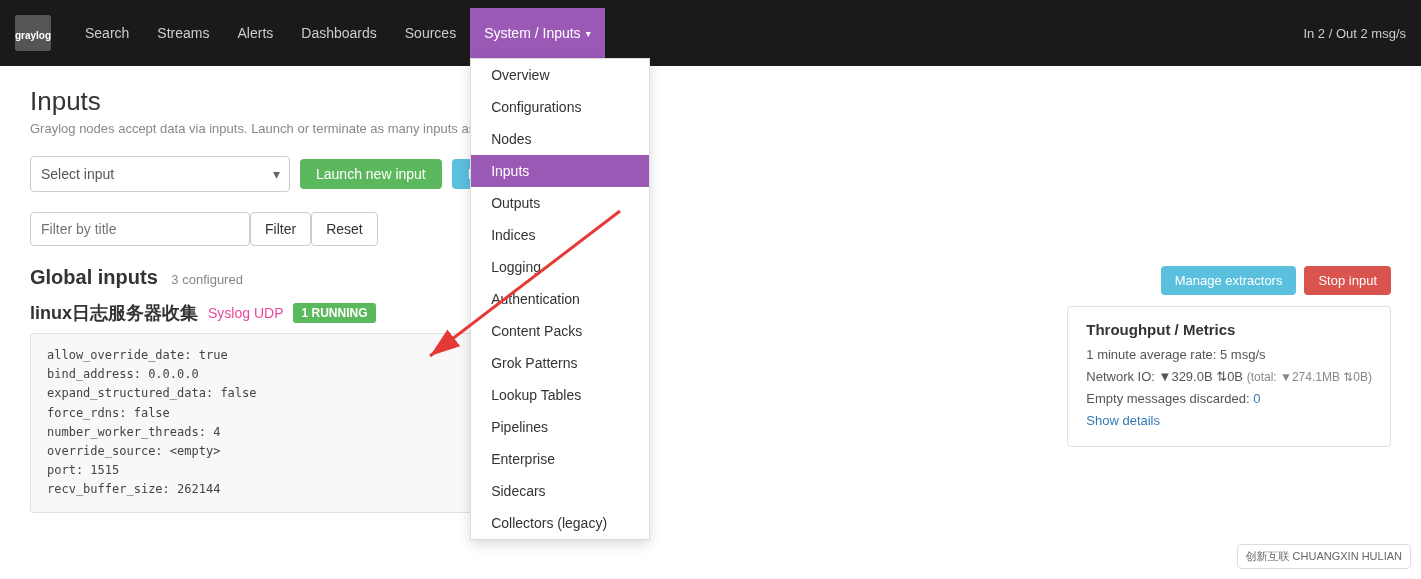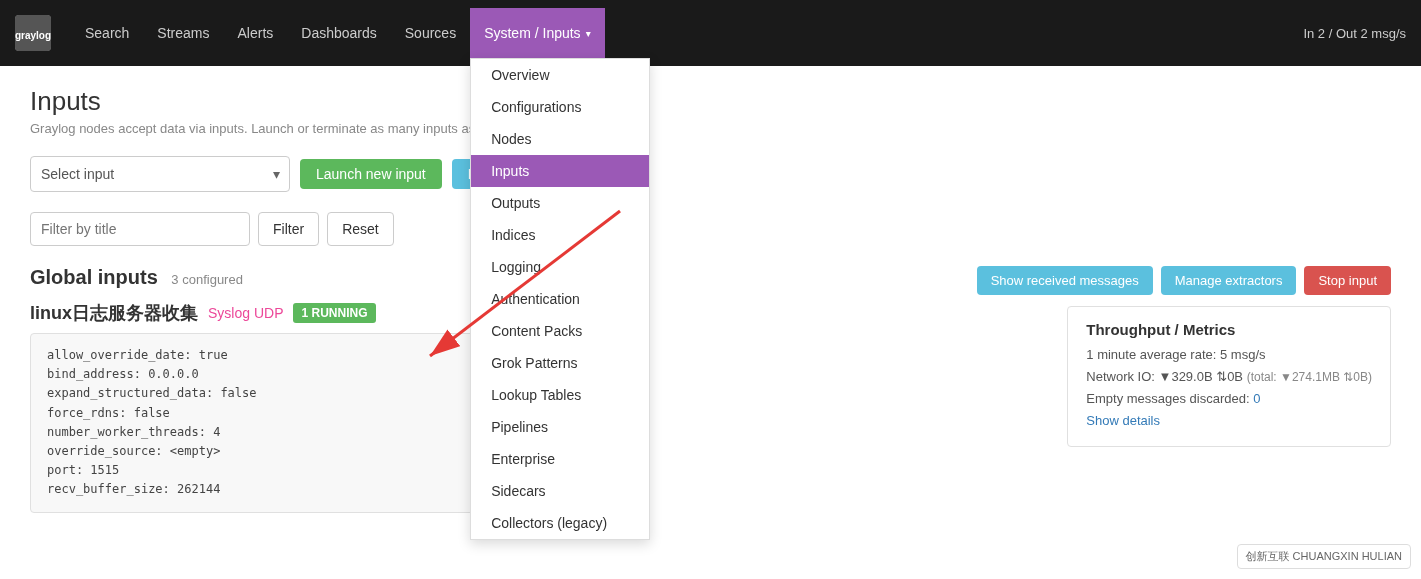--- a/index.html
+++ b/index.html
@@ -150,21 +150,20 @@
       border-radius: 4px;
       padding: 7px 16px;
       font-size: 14px;
       cursor: pointer;
     }
 
     
     .filter-row {
       display: flex;
       align-items: center;
-      gap: 8px;
       margin-bottom: 20px;
     }
     .filter-input {
       width: 220px;
       height: 34px;
       border: 1px solid #ccc;
       border-radius: 4px;
       padding: 0 10px;
       font-size: 14px;
     }
@@ -404,21 +403,20 @@
       <div>expand_structured_data: false</div>
       <div>force_rdns: false</div>
       <div>number_worker_threads: 4</div>
       <div>override_source: &lt;empty&gt;</div>
       <div>port: 1515</div>
       <div>recv_buffer_size: 262144</div>
     </div>
   </div>
 
   <div class="action-buttons">
-    <button class="btn-show">Show received messages</button>
     <button class="btn-manage">Manage extractors</button>
     <button class="btn-stop">Stop input</button>
   </div>
 
   <div class="metrics-box">
     <div class="metrics-title">Throughput / Metrics</div>
     <div class="metrics-text">
       <div>1 minute average rate: 5 msg/s</div>
       <div>
         <span>Network IO:</span>

